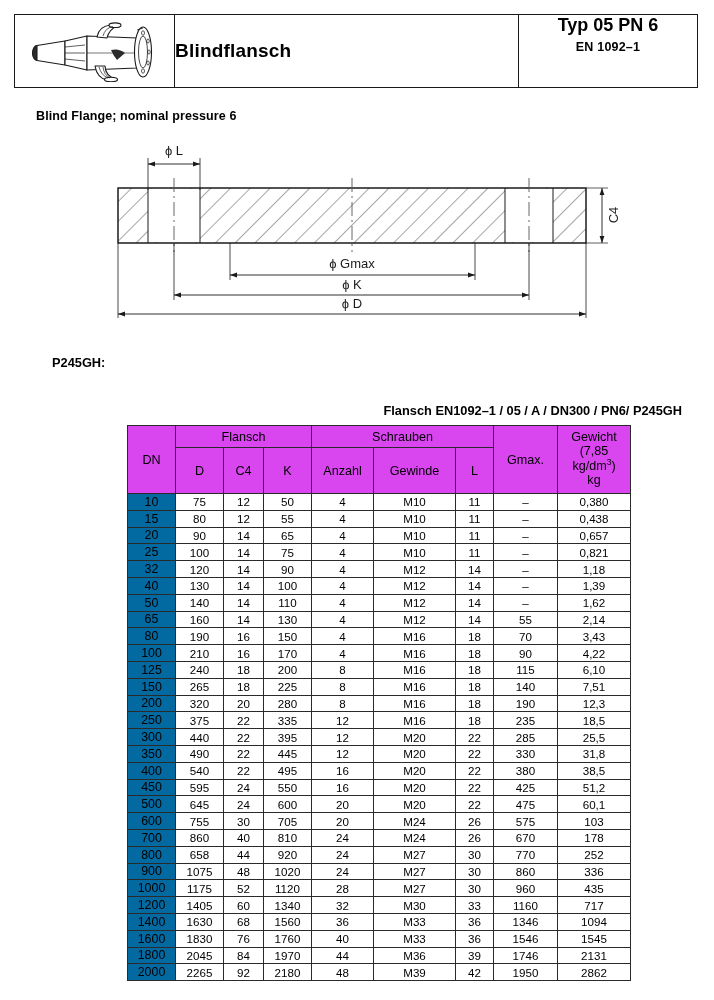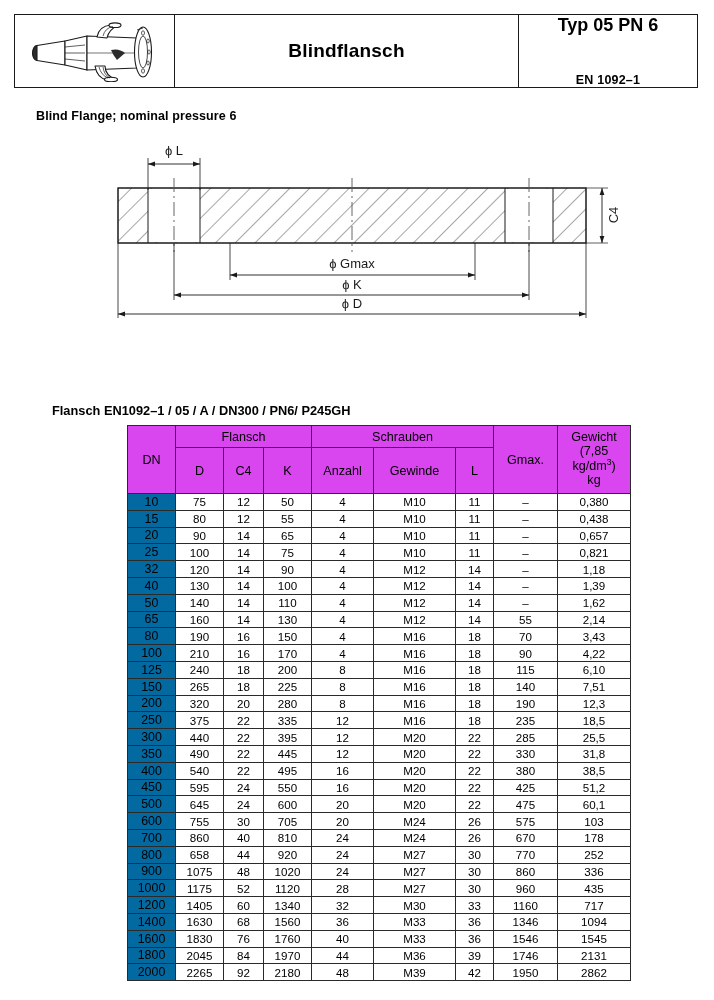--- a/index.html
+++ b/index.html
@@ -35,29 +35,29 @@
     display: flex;
     align-items: center;
     justify-content: center;
   }
   .header-cell-title {
     flex: 1;
     border-right: 1.6px solid #1a1a1a;
     box-sizing: border-box;
     display: flex;
     align-items: center;
-    justify-content: center;
+    justify-content: flex-start;
   }
   .header-cell-type {
     width: 178px;
     box-sizing: border-box;
     display: flex;
     flex-direction: column;
     align-items: center;
-    justify-content: space-between;
+    justify-content: flex-start;
   }
   .header-title-text {
     font-size: 19px;
     font-weight: bold;
     letter-spacing: 0.2px;
   }
   .type-main {
     font-size: 18px;
     font-weight: bold;
     line-height: 1.15;
@@ -96,21 +96,21 @@
     width: 630px;
     font-size: 12.8px;
     font-weight: bold;
     line-height: 1.45;
   }
   .desc-designation {
     position: absolute;
     left: 0;
     top: 48px;
     width: 630px;
-    text-align: left;
+    text-align: right;
     font-size: 12.8px;
     font-weight: bold;
   }
 
   
   .spec-table {
     position: absolute;
     left: 127px;
     top: 425px;
     border-collapse: collapse;
@@ -272,20 +272,21 @@
 
     <text x="272" y="149" text-anchor="middle" font-family="Liberation Sans, sans-serif" font-size="13" fill="#1a1a1a">ϕ K</text>
 
     <text x="272" y="168" text-anchor="middle" font-family="Liberation Sans, sans-serif" font-size="13" fill="#1a1a1a">ϕ D</text>
 
     <text x="538" y="75" text-anchor="middle" font-family="Liberation Sans, sans-serif" font-size="13" fill="#1a1a1a" transform="rotate(-90 538 75)">C4</text>
   </svg>
 </div>
 
 <div class="desc-block">
+  <div>P245GH:</div>
   <div class="desc-designation">Flansch EN1092–1 / 05 / A / DN300 / PN6/ P245GH</div>
 </div>
 
 <table class="spec-table">
   <colgroup>
     <col class="col-dn">
       <col class="col-d">
       <col class="col-c4">
       <col class="col-k">
     <col class="col-anz">

